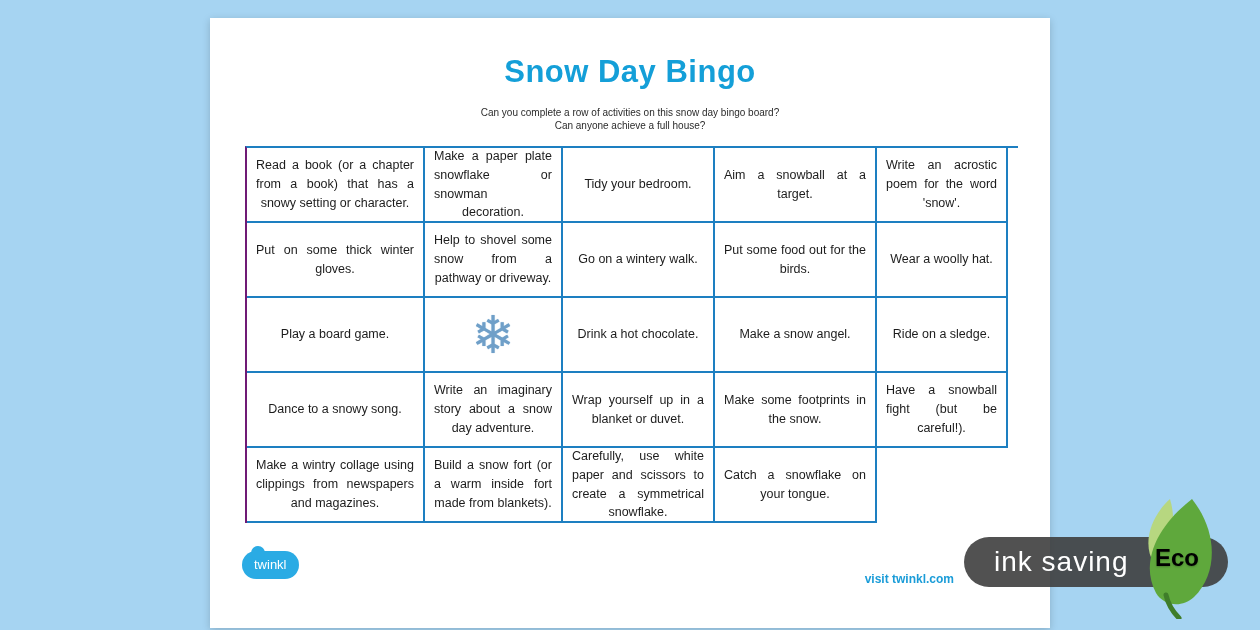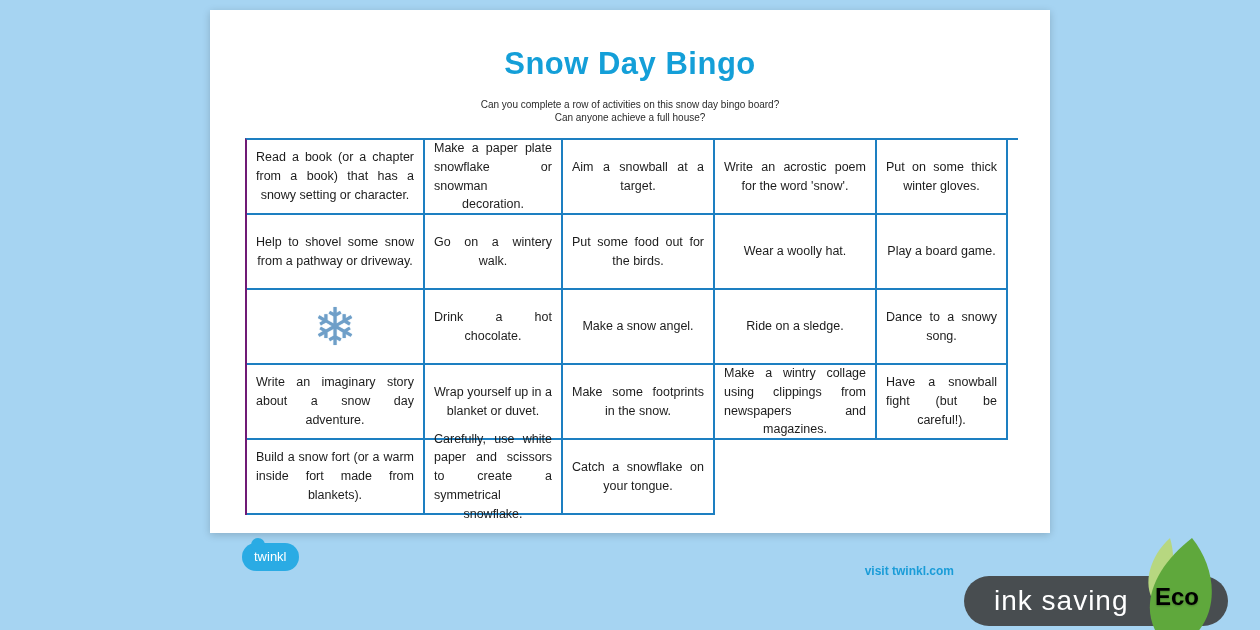--- a/index.html
+++ b/index.html
@@ -7,22 +7,22 @@
   body {
     font-family: "Liberation Sans", sans-serif;
     background: #a6d4f2;
     position: relative;
     overflow: hidden;
   }
   .canvas { position: absolute; inset: 0; width: 1260px; height: 630px; }
 
   .page {
     position: absolute;
-    left: 210px; top: 10px;
-    width: 840px; height: 523px;
+    left: 210px; top: 18px;
+    width: 840px; height: 610px;
     background: #ffffff;
     box-shadow: 0 2px 8px rgba(0,0,0,0.18);
   }
 
   .page-title {
     margin-top: 36px;
     text-align: center;
     font-size: 31px;
     font-weight: bold;
     letter-spacing: 0.5px;
@@ -97,21 +97,20 @@
   }
 
   .ink-banner {
     position: absolute;
     right: 32px; top: 537px;
     width: 264px; height: 50px;
     background: rgba(62,62,62,0.9);
     border-radius: 25px;
     display: flex;
     align-items: center;
-    margin-top: 39px;
   }
   .ink-banner-label {
     color: #ffffff;
     font-size: 28px;
     padding-left: 30px;
     letter-spacing: 1px;
   }
   .eco-leaf {
     position: absolute;
     right: 4px; top: -40px;
@@ -138,20 +137,23 @@
 
     <div class="bingo-grid">
 
       <div class="cell">
           <span class="cell-text">Read a book (or a chapter from a book) that has a snowy setting or character.</span>
         </div>
       <div class="cell">
           <span class="cell-text">Make a paper plate snowflake or snowman decoration.</span>
         </div>
       <div class="cell">
+          <span class="cell-text">Tidy your bedroom.</span>
+        </div>
+      <div class="cell">
           <span class="cell-text">Aim a snowball at a target.</span>
         </div>
 
       <div class="cell">
           <span class="cell-text">Write an acrostic poem for the word 'snow'.</span>
         </div>
       <div class="cell">
           <span class="cell-text">Put on some thick winter gloves.</span>
         </div>
       <div class="cell">
@@ -190,24 +192,24 @@
           <span class="cell-text">Write an imaginary story about a snow day adventure.</span>
         </div>
       <div class="cell">
           <span class="cell-text">Wrap yourself up in a blanket or duvet.</span>
         </div>
       <div class="cell">
           <span class="cell-text">Make some footprints in the snow.</span>
         </div>
 
       <div class="cell">
+          <span class="cell-text">Have a snowball fight (but be careful!).</span>
+        </div>
+      <div class="cell">
           <span class="cell-text">Make a wintry collage using clippings from newspapers and magazines.</span>
-        </div>
-      <div class="cell">
-          <span class="cell-text">Have a snowball fight (but be careful!).</span>
         </div>
       <div class="cell">
           <span class="cell-text">Build a snow fort (or a warm inside fort made from blankets).</span>
         </div>
       <div class="cell">
           <span class="cell-text">Carefully, use white paper and scissors to create a symmetrical snowflake.</span>
         </div>
       <div class="cell">
           <span class="cell-text">Catch a snowflake on your tongue.</span>
         </div>

